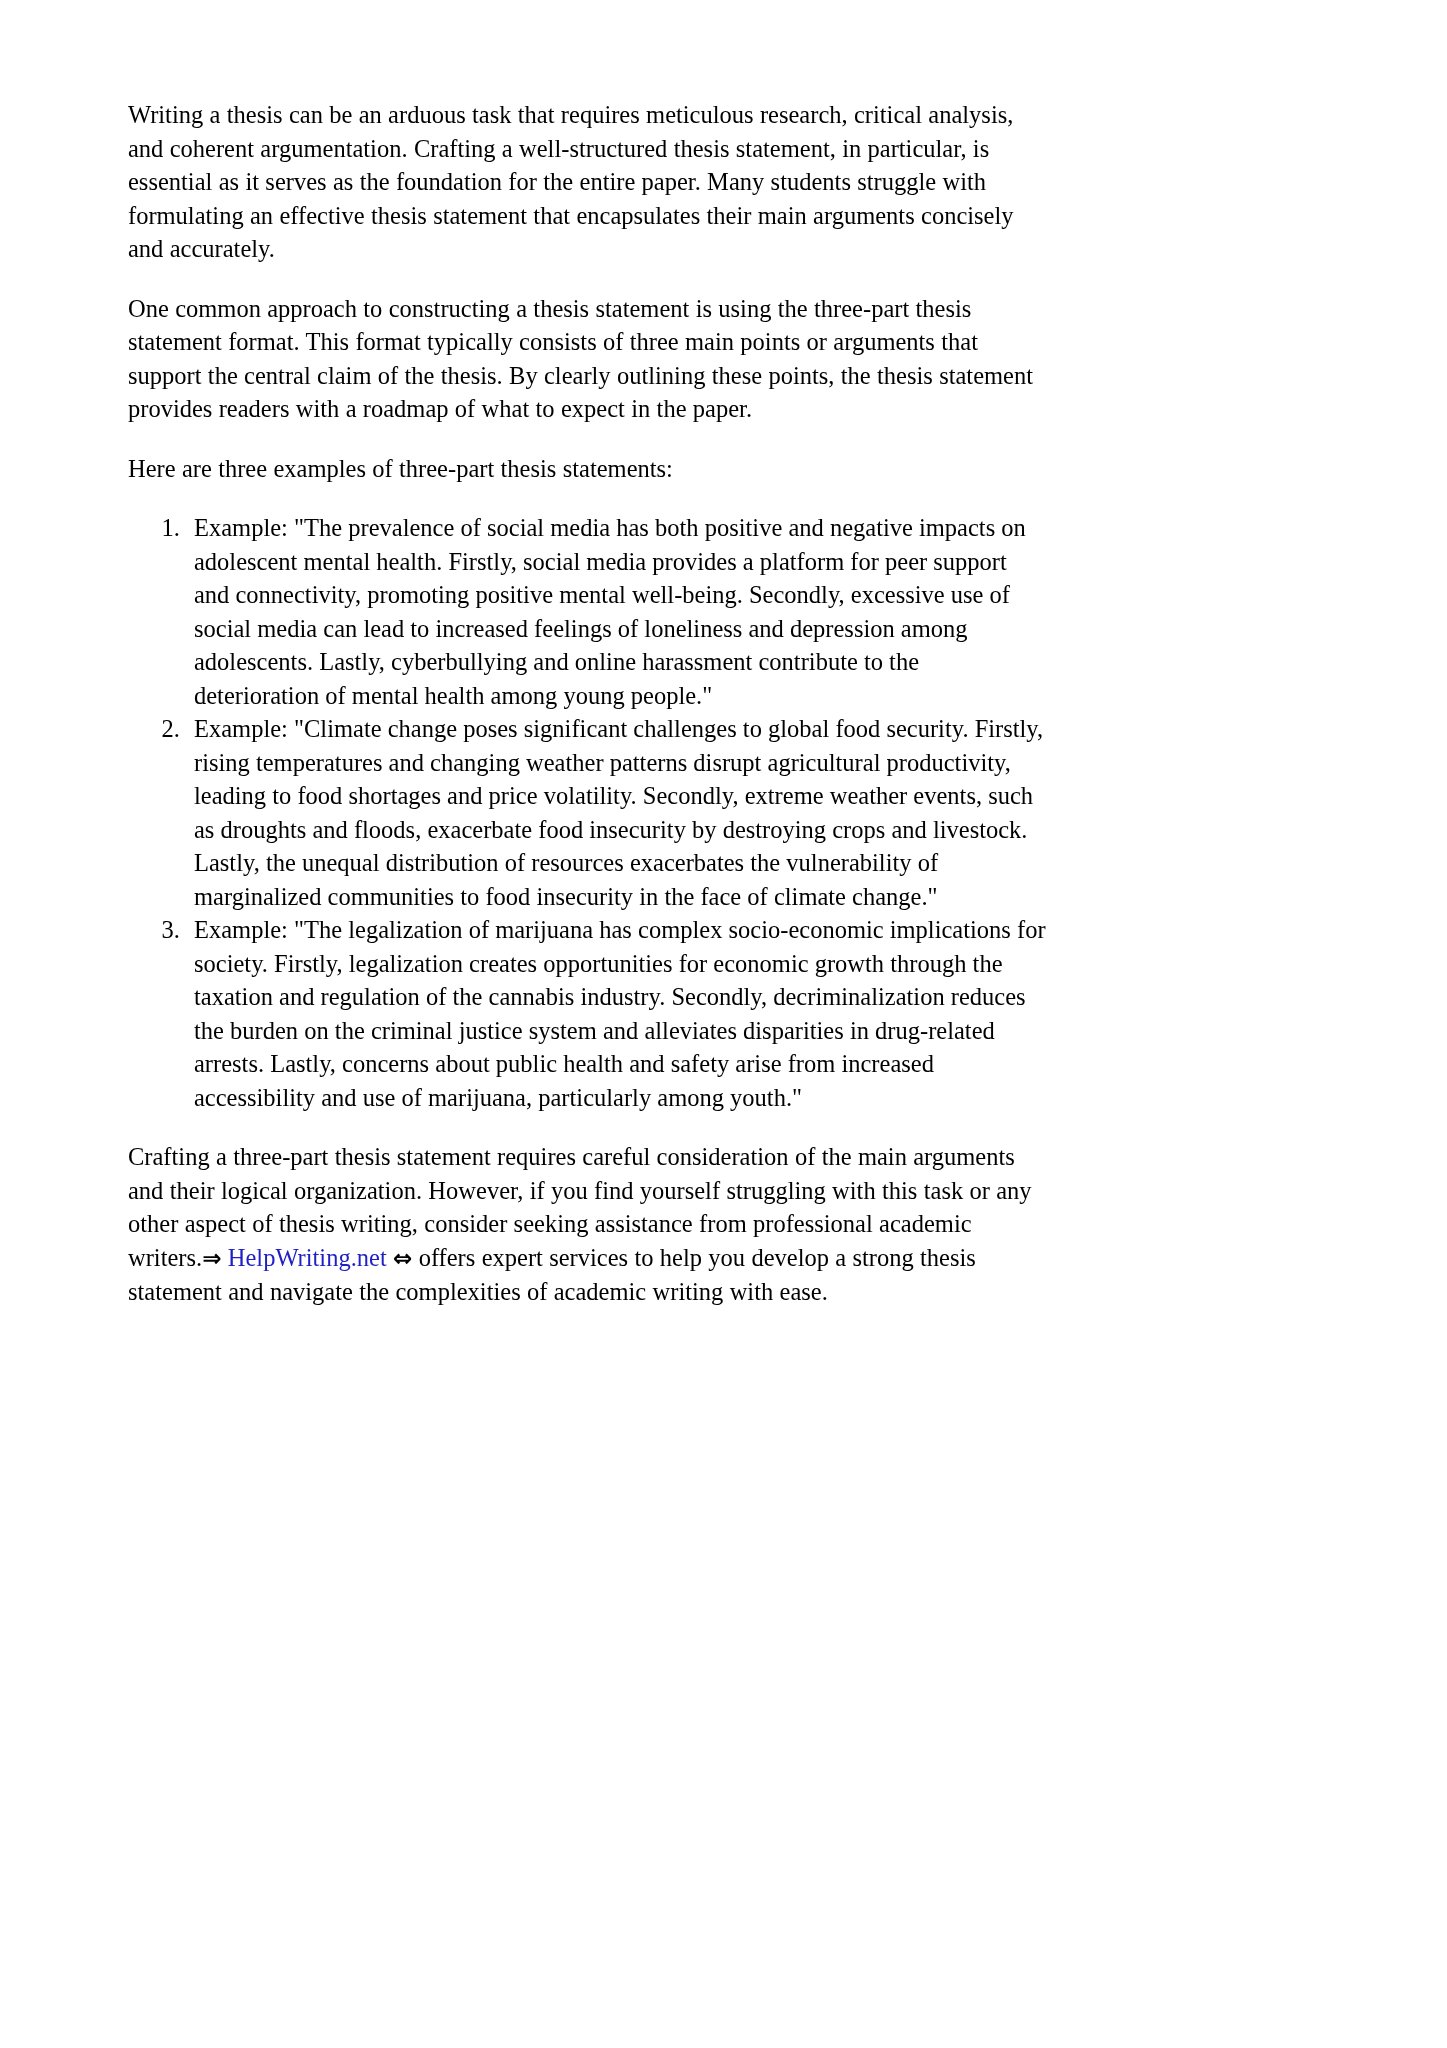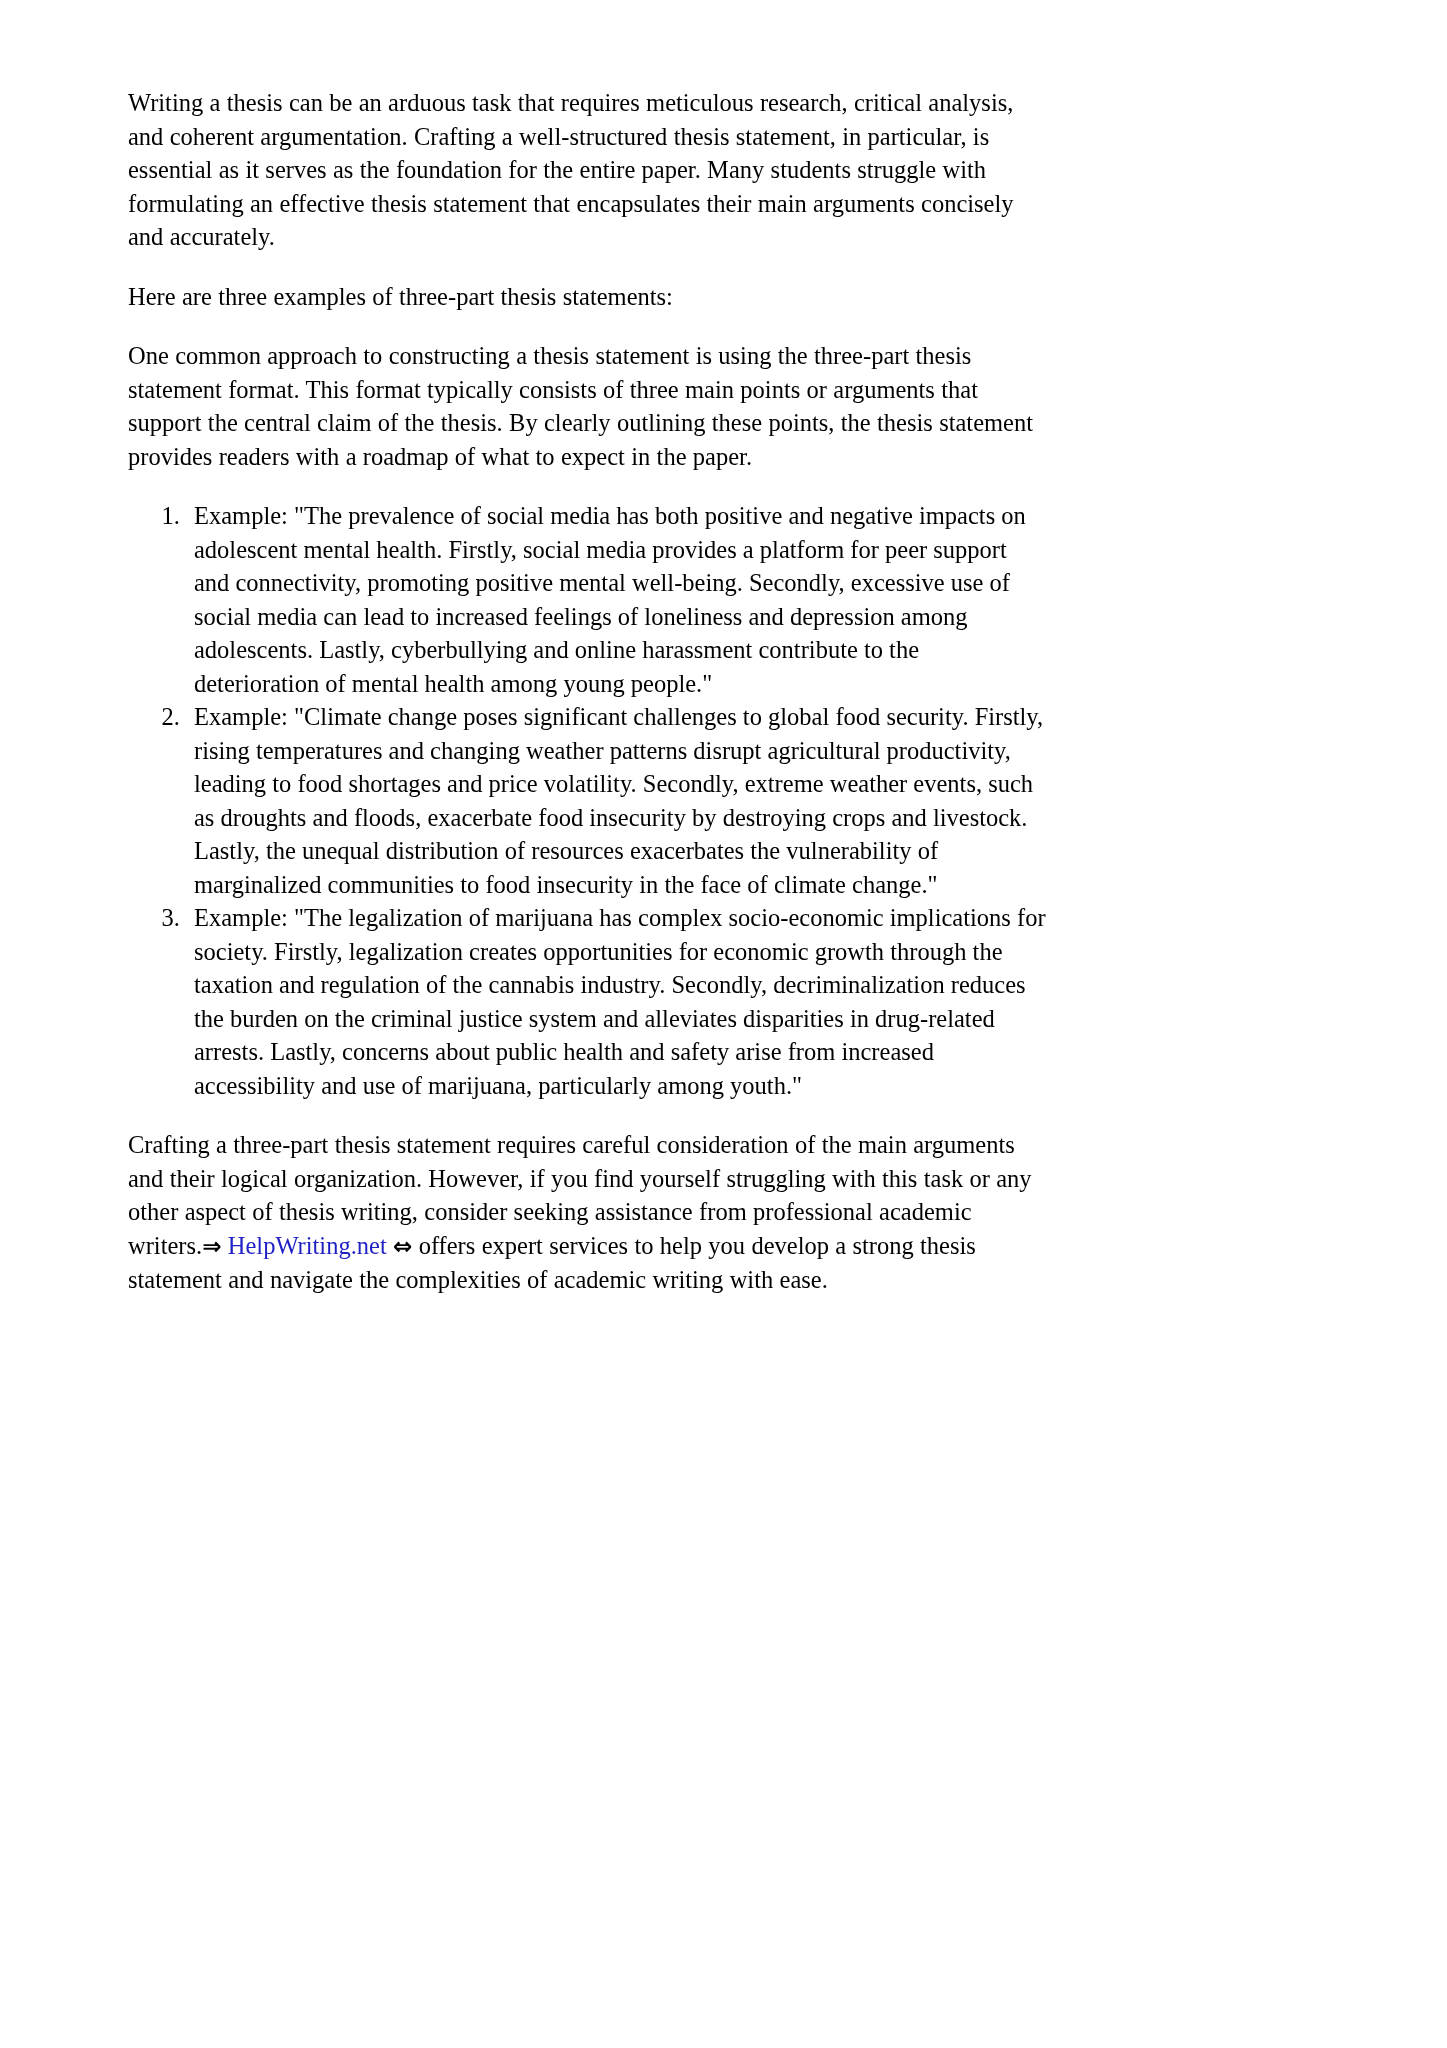--- a/index.html
+++ b/index.html
@@ -7,21 +7,21 @@
     margin: 0;
     padding: 0;
     background: #ffffff;
   }
 
   .page {
     position: relative;
     width: 1447px;
     height: 1584px;
     background: #ffffff;
-    margin: 0 auto;
+    margin: 12px auto;
     overflow: hidden;
     box-sizing: border-box;
   }
 
   .content {
     position: absolute;
     left: 128px;
     top: 86px;
     width: 920px;
   }
@@ -80,23 +80,23 @@
   }
 </style>
 </head>
 <body>
 
 <div class="page">
   <div class="content">
 
     <p class="para">Writing a thesis can be an arduous task that requires meticulous research, critical analysis, and coherent argumentation. Crafting a well-structured thesis statement, in particular, is essential as it serves as the foundation for the entire paper. Many students struggle with formulating an effective thesis statement that encapsulates their main arguments concisely and accurately.</p>
 
+    <p class="para">One common approach to constructing a thesis statement is using the three-part thesis statement format. This format typically consists of three main points or arguments that support the central claim of the thesis. By clearly outlining these points, the thesis statement provides readers with a roadmap of what to expect in the paper.</p>
+
     <p class="para">Here are three examples of three-part thesis statements:</p>
-
-    <p class="para">One common approach to constructing a thesis statement is using the three-part thesis statement format. This format typically consists of three main points or arguments that support the central claim of the thesis. By clearly outlining these points, the thesis statement provides readers with a roadmap of what to expect in the paper.</p>
 
     <ol class="examples">
       <li>Example: "The prevalence of social media has both positive and negative impacts on adolescent mental health. Firstly, social media provides a platform for peer support and connectivity, promoting positive mental well-being. Secondly, excessive use of social media can lead to increased feelings of loneliness and depression among adolescents. Lastly, cyberbullying and online harassment contribute to the deterioration of mental health among young people."</li>
       <li>Example: "Climate change poses significant challenges to global food security. Firstly, rising temperatures and changing weather patterns disrupt agricultural productivity, leading to food shortages and price volatility. Secondly, extreme weather events, such as droughts and floods, exacerbate food insecurity by destroying crops and livestock. Lastly, the unequal distribution of resources exacerbates the vulnerability of marginalized communities to food insecurity in the face of climate change."</li>
       <li>Example: "The legalization of marijuana has complex socio-economic implications for society. Firstly, legalization creates opportunities for economic growth through the taxation and regulation of the cannabis industry. Secondly, decriminalization reduces the burden on the criminal justice system and alleviates disparities in drug-related arrests. Lastly, concerns about public health and safety arise from increased accessibility and use of marijuana, particularly among youth."</li>
     </ol>
 
     <p class="para"><span>Crafting a three-part thesis statement requires careful consideration of the main arguments and their logical organization. However, if you find yourself struggling with this task or any other aspect of thesis writing, consider seeking assistance from professional academic writers.</span><span class="arrow">⇒</span> <a class="link" href="#">HelpWriting.net</a> <span class="arrow">⇔</span> <span>offers expert services to help you develop a strong thesis statement and navigate the complexities of academic writing with ease.</span></p>
 
   </div>

